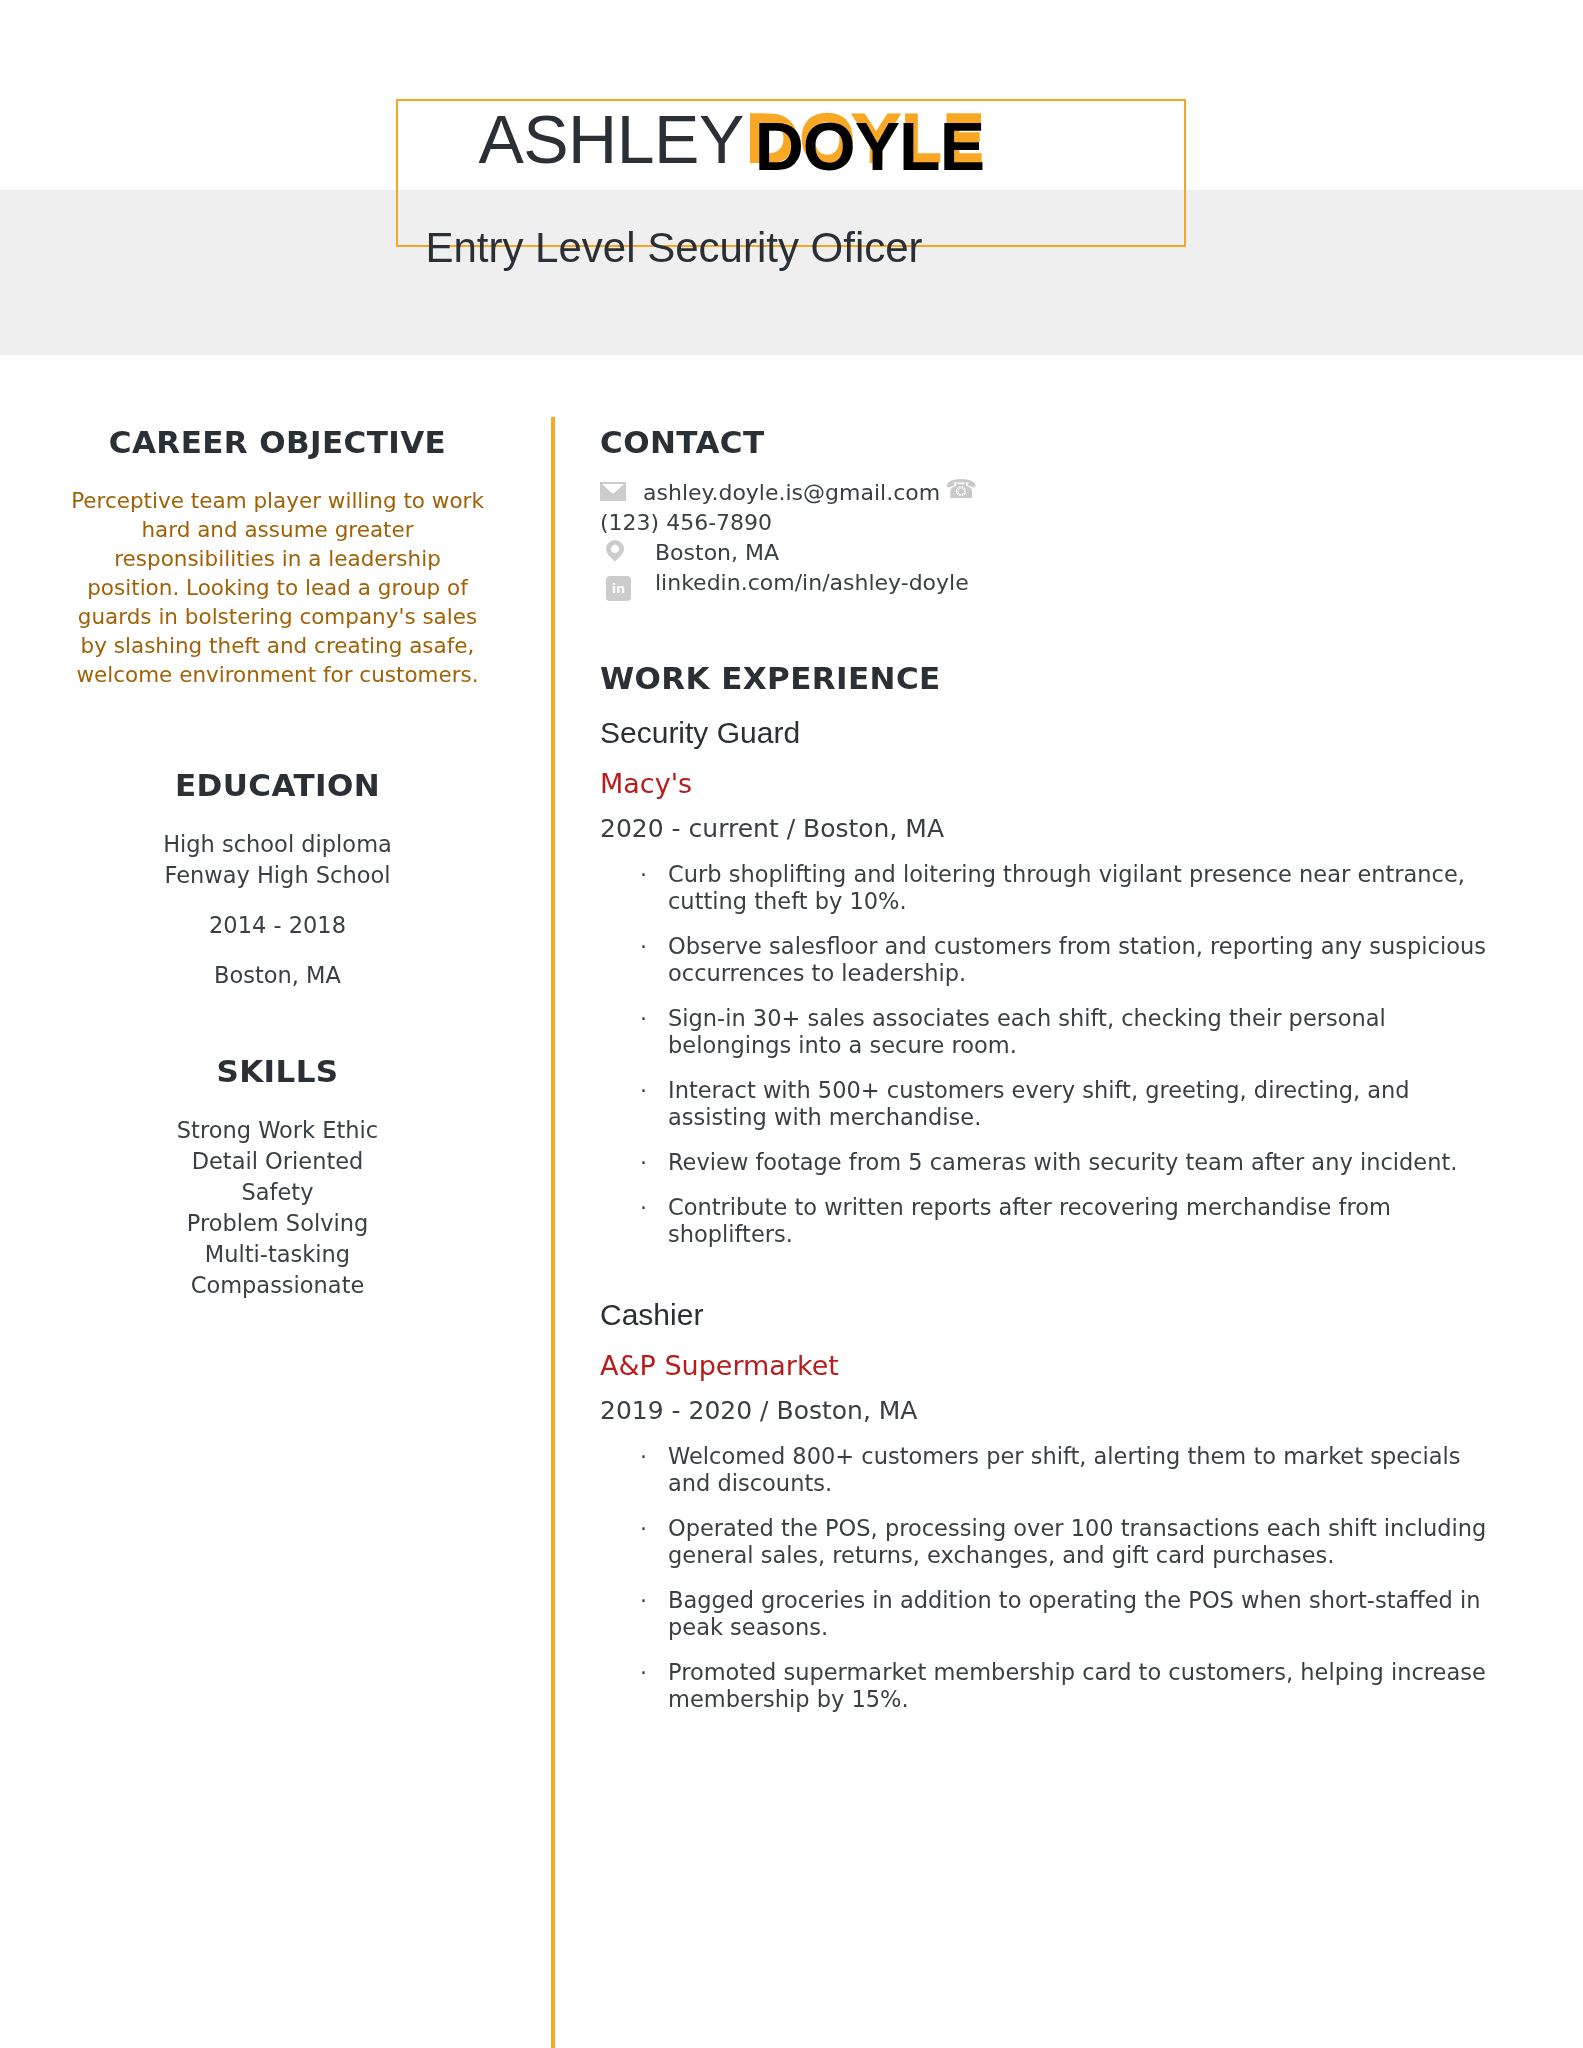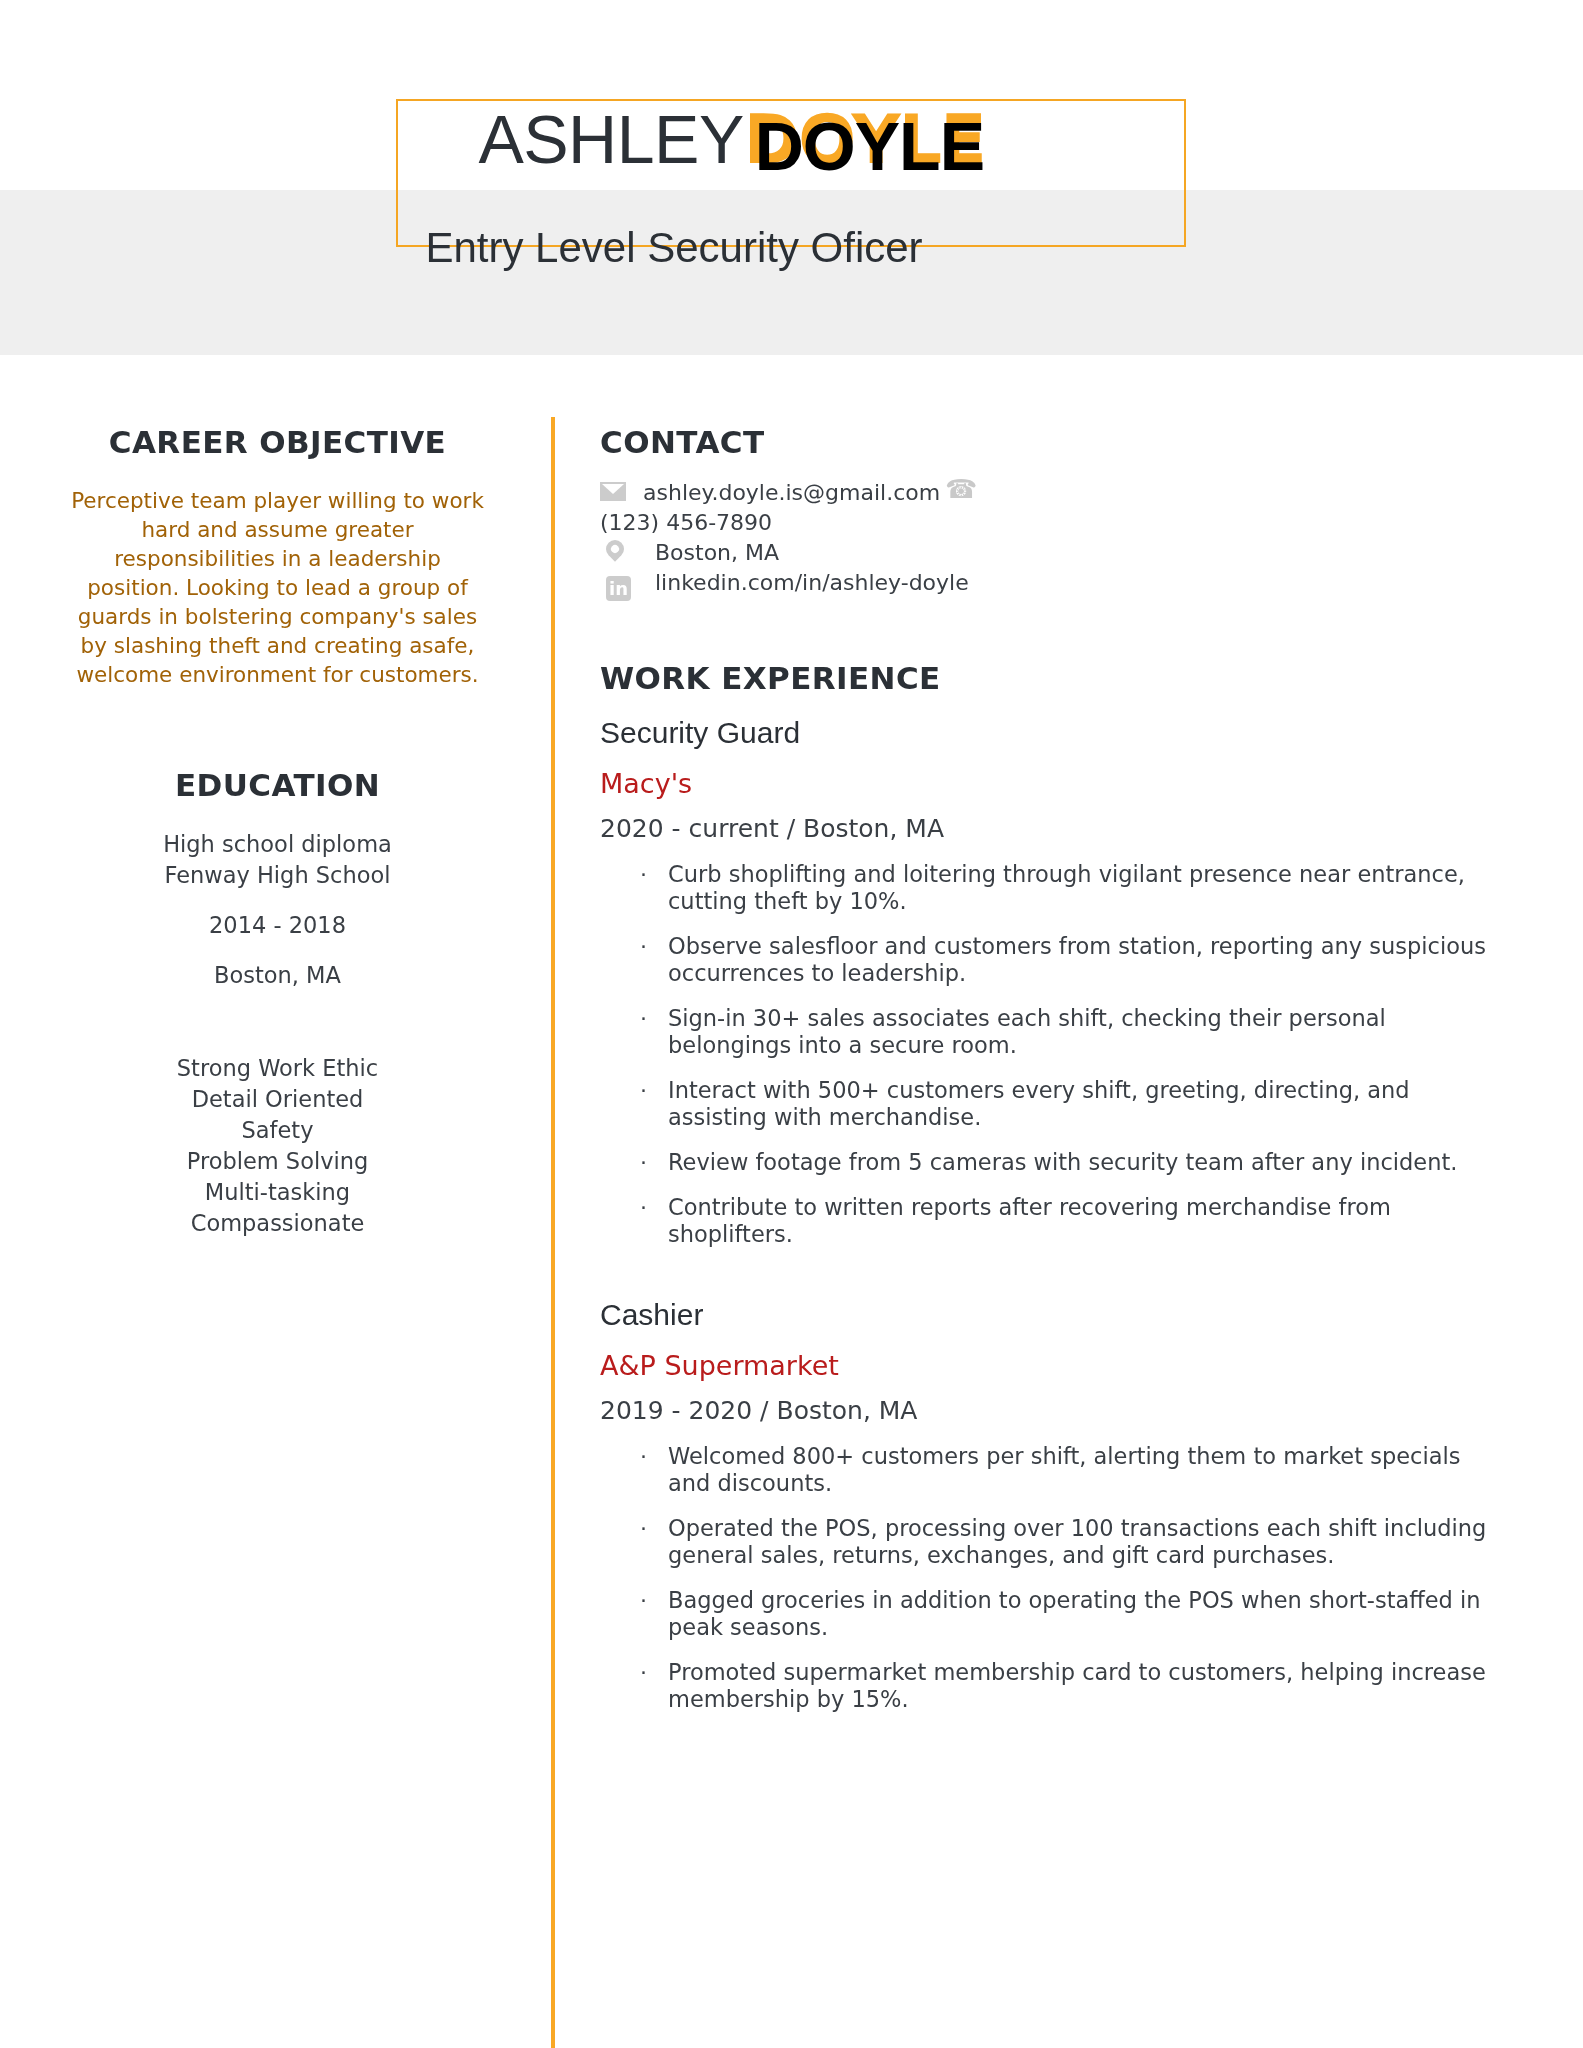--- a/index.html
+++ b/index.html
@@ -201,21 +201,21 @@
     width: 8px; height: 8px;
     background: #ffffff;
     border-radius: 50%;
   }
   .ico-li {
     left: 6px; top: 8px;
     width: 25px; height: 25px;
     background: #cccccc;
     border-radius: 4px;
     color: #ffffff;
-    font-size: 18px;
+    font-size: 13px;
     font-weight: bold;
     text-align: center;
     line-height: 25px;
     font-family: "DejaVu Sans", sans-serif;
   }
   .ico-phone {
     position: absolute;
     width: 22px; height: 22px;
     color: #c9c9c9;
     font-size: 26px;
@@ -292,20 +292,21 @@
     <div class="sec-head-left">EDUCATION</div>
     <div class="edu-line">High school diploma</div>
     <div class="edu-line">Fenway High School</div>
     <div class="edu-gap"></div>
     <div class="edu-line">2014 -  2018</div>
     <div class="edu-gap"></div>
     <div class="edu-line">Boston,  MA</div>
 
     <div class="block-gap-skills"></div>
 
+    <div class="sec-head-left">SKILLS</div>
     <div class="skill-line">Strong Work Ethic</div>
     <div class="skill-line">Detail Oriented</div>
     <div class="skill-line">Safety</div>
     <div class="skill-line">Problem Solving</div>
     <div class="skill-line">Multi-tasking</div>
     <div class="skill-line">Compassionate</div>
 
   </div>
 
   <div class="right-col">

